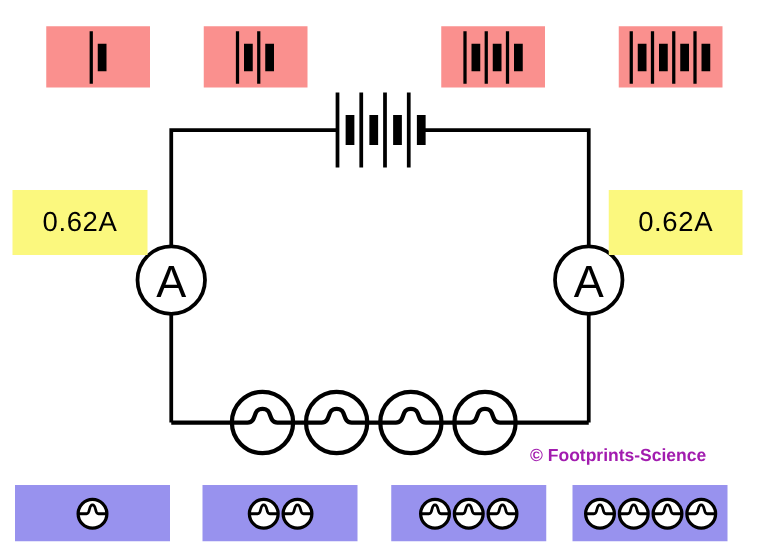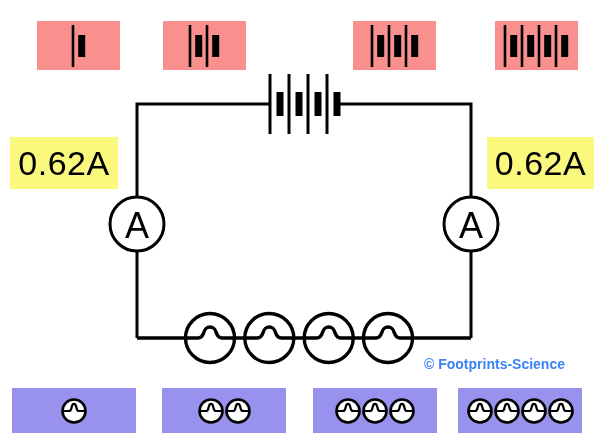--- a/index.html
+++ b/index.html
@@ -12,28 +12,28 @@
   .cell-opt:nth-child(1){left:37px;}
   .cell-opt:nth-child(2){left:163px;}
   .cell-opt:nth-child(3){left:353px;}
   .cell-opt:nth-child(4){left:495px;}
   .lamp-opt{top:388px;width:124px;height:45px;background:var(--lamp-bg,#9892EE);}
   .lamp-opt:nth-child(1){left:12px;}
   .lamp-opt:nth-child(2){left:162px;}
   .lamp-opt:nth-child(3){left:313px;}
   .lamp-opt:nth-child(4){left:458px;}
   .reading{
-    position:absolute;top:137px;height:52px;background:var(--reading-bg,#FBF87E);
+    position:absolute;top:152px;height:52px;background:var(--reading-bg,#FBF87E);
     display:flex;align-items:center;justify-content:center;
-    font-size:34px;color:#000;letter-spacing:0.5px;
+    font-size:22px;color:#000;letter-spacing:0.5px;
   }
   .reading.left{left:10px;width:108px;}
   .reading.right{left:487px;width:107px;}
   .copyright{
-    position:absolute;left:424px;top:356px;font-size:14px;font-weight:bold;color:#3b82f6;
+    position:absolute;left:424px;top:356px;font-size:14px;font-weight:bold;color:#a21caf;
     white-space:nowrap;
   }
   svg.circuit{position:absolute;left:0;top:0;}
   svg text.amlabel{
     font-family:"Liberation Sans",sans-serif;font-size:36px;fill:#000;
     text-anchor:middle;dominant-baseline:central;
   }
 </style>
 </head>
 <body>

